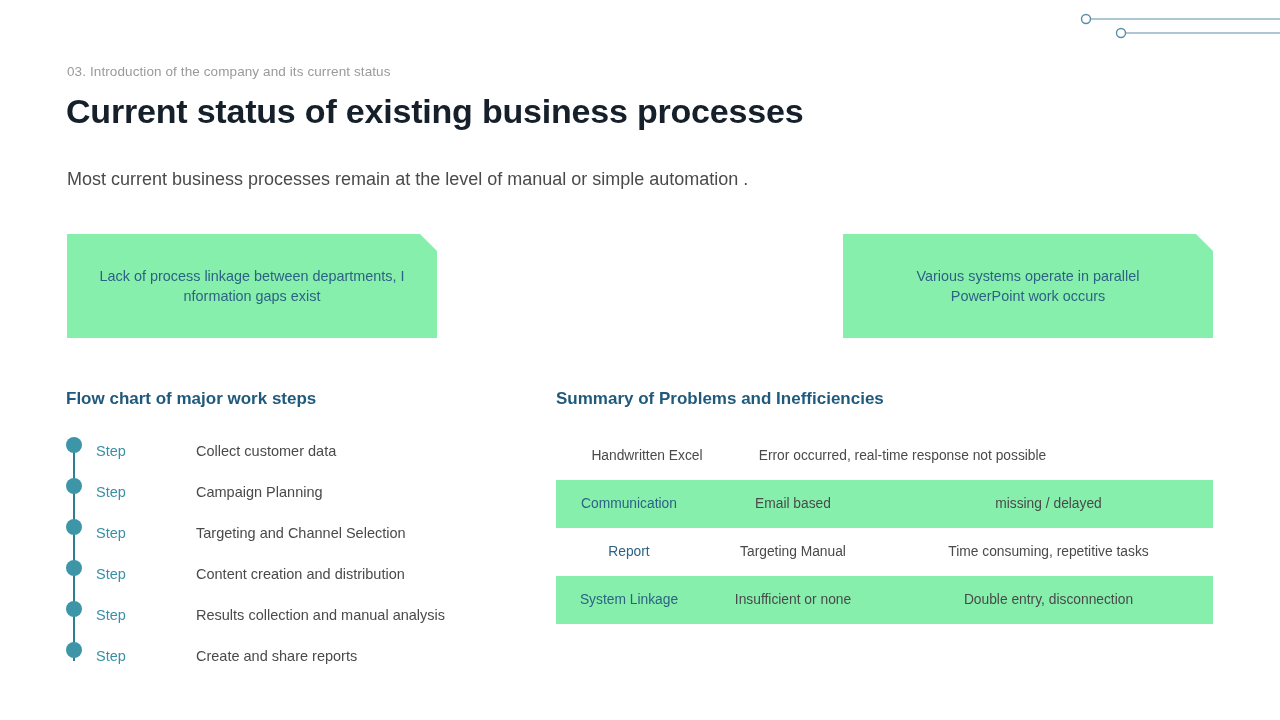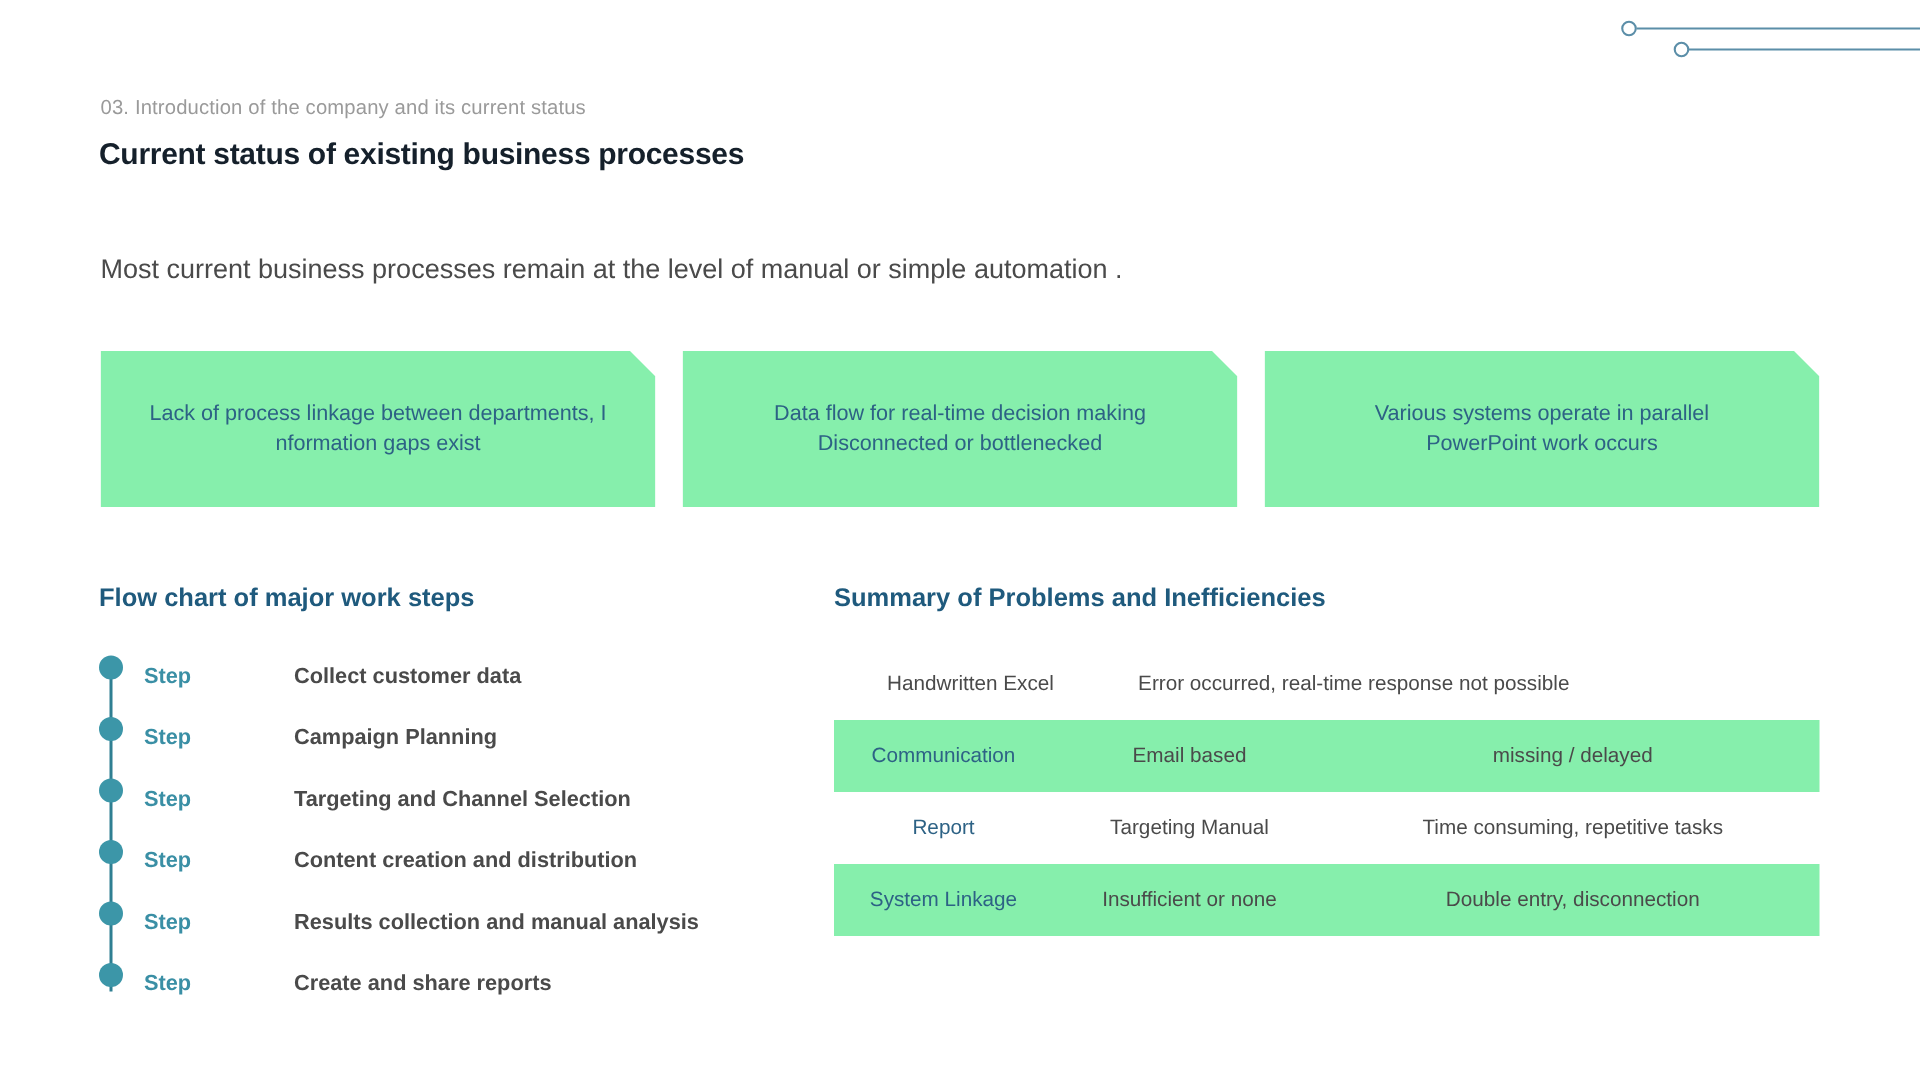--- a/index.html
+++ b/index.html
@@ -31,21 +31,21 @@
     font-size: 13.5px;
     color: #9a9a9a;
     letter-spacing: 0.1px;
     white-space: nowrap;
   }
 
   .page-title {
     position: absolute;
     left: 66px;
     top: 92px;
-    font-size: 20px;
+    font-size: 34px;
     font-weight: bold;
     color: #15202b;
     letter-spacing: -0.2px;
     white-space: nowrap;
   }
 
   .lede {
     position: absolute;
     left: 67px;
     top: 169px;
@@ -95,21 +95,20 @@
   }
   .sec-head.left  { left: 66px;  top: 389px; }
   .sec-head.right { left: 556px; top: 389px; }
 
   
   .flow {
     position: absolute;
     left: 66px;
     top: 430px;
     width: 440px;
-    font-weight: bold;
   }
   .flow-rail {
     position: absolute;
     left: 7px;
     top: 13px;
     width: 2px;
     height: 218px;
     background: #2f7f92;
   }
   .flow-item {
@@ -192,26 +191,20 @@
 
   <div class="cards">
 
     <div class="card">
       <div class="card-text">
         <span>Lack of process linkage between departments, I</span><br>
         <span>nformation gaps exist</span>
       </div>
     </div>
 
-    <div class="card">
-      <div class="card-text">
-        <span>Data flow for real-time decision making</span><br>
-        <span>Disconnected or bottlenecked</span>
-      </div>
-    </div>
 
     <div class="card">
       <div class="card-text">
         <span>Various systems operate in parallel</span><br>
         <span>PowerPoint work occurs</span>
       </div>
     </div>
 
   </div>
 

